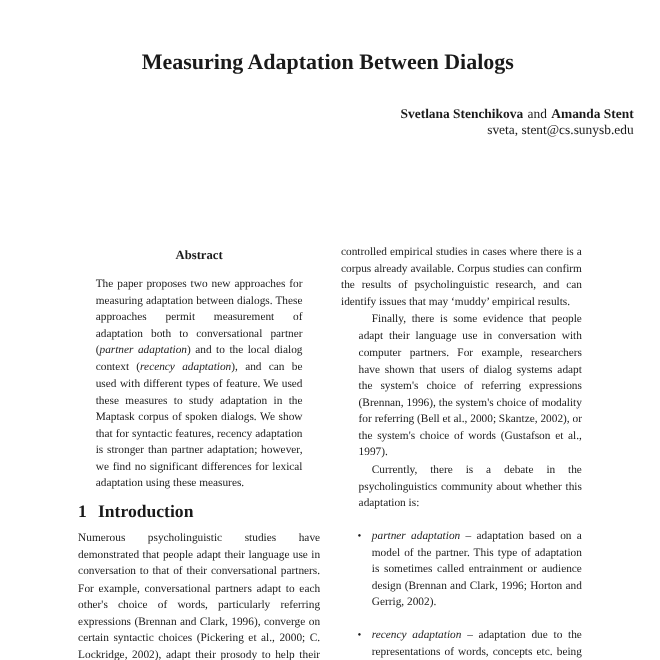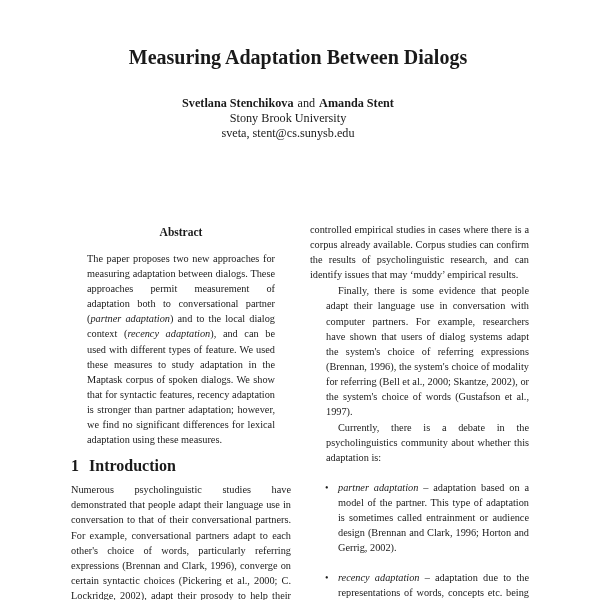--- a/index.html
+++ b/index.html
@@ -7,21 +7,21 @@
     width: 600px; height: 600px; overflow: hidden; position: relative;
     font-family: "Liberation Serif", "DejaVu Serif", serif;
     color: #1a1a1a;
   }
   .title {
     position: absolute; left: 0; top: 47px; width: 596px;
     text-align: center; font-weight: bold; font-size: 20px; line-height: 20px;
   }
   .authors {
     position: absolute; left: 0; top: 96px; width: 576px;
-    text-align: center; font-size: 12.2px; line-height: 15px;
+    text-align: right; font-size: 12.2px; line-height: 15px;
   }
   .authors .names b { font-weight: bold; }
   .authors .and { margin: 0 4px; }
   .col {
     position: absolute; font-size: 10.3px; line-height: 15.1px;
     text-align: justify;
   }
   .col-left { left: 71px; top: 225px; width: 220px; }
   .col-right { left: 310px; top: 222px; width: 219px; }
   .abstract-heading {
@@ -48,21 +48,20 @@
 <body>
 
 <div class="clip">
 
   <div class="title">Measuring Adaptation Between Dialogs</div>
 
   <div class="authors">
     <div class="names">
       <b>Svetlana Stenchikova</b><span class="and">and</span><b>Amanda Stent</b>
     </div>
-    <div>Stony Brook University</div>
     <div>sveta, stent@cs.sunysb.edu</div>
   </div>
 
   <div class="col col-left">
     <div class="abstract-heading">Abstract</div>
     <p class="abstract-body"><span>The paper proposes two new approaches for measuring adaptation between dialogs. These approaches permit measurement of adaptation both to conversational partner (</span><i>partner adaptation</i><span>) and to the local dialog context (</span><i>recency adaptation</i><span>), and can be used with different types of feature. We used these measures to study adaptation in the Maptask corpus of spoken dialogs. We show that for syntactic features, recency adaptation is stronger than partner adaptation; however, we find no significant differences for lexical adaptation using these measures.</span></p>
 
     <div class="section-heading"><span class="num">1</span><span>Introduction</span></div>
     <p>Numerous psycholinguistic studies have demonstrated that people adapt their language use in conversation to that of their conversational partners. For example, conversational partners adapt to each other's choice of words, particularly referring expressions (Brennan and Clark, 1996), converge on certain syntactic choices (Pickering et al., 2000; C. Lockridge, 2002), adapt their prosody to help their partners disambiguate syntactic ambiguities (Kraljic and Brennan, 2005), and also adapt using audiovisual information (Kraut et al., 2003).</p>
   </div>

